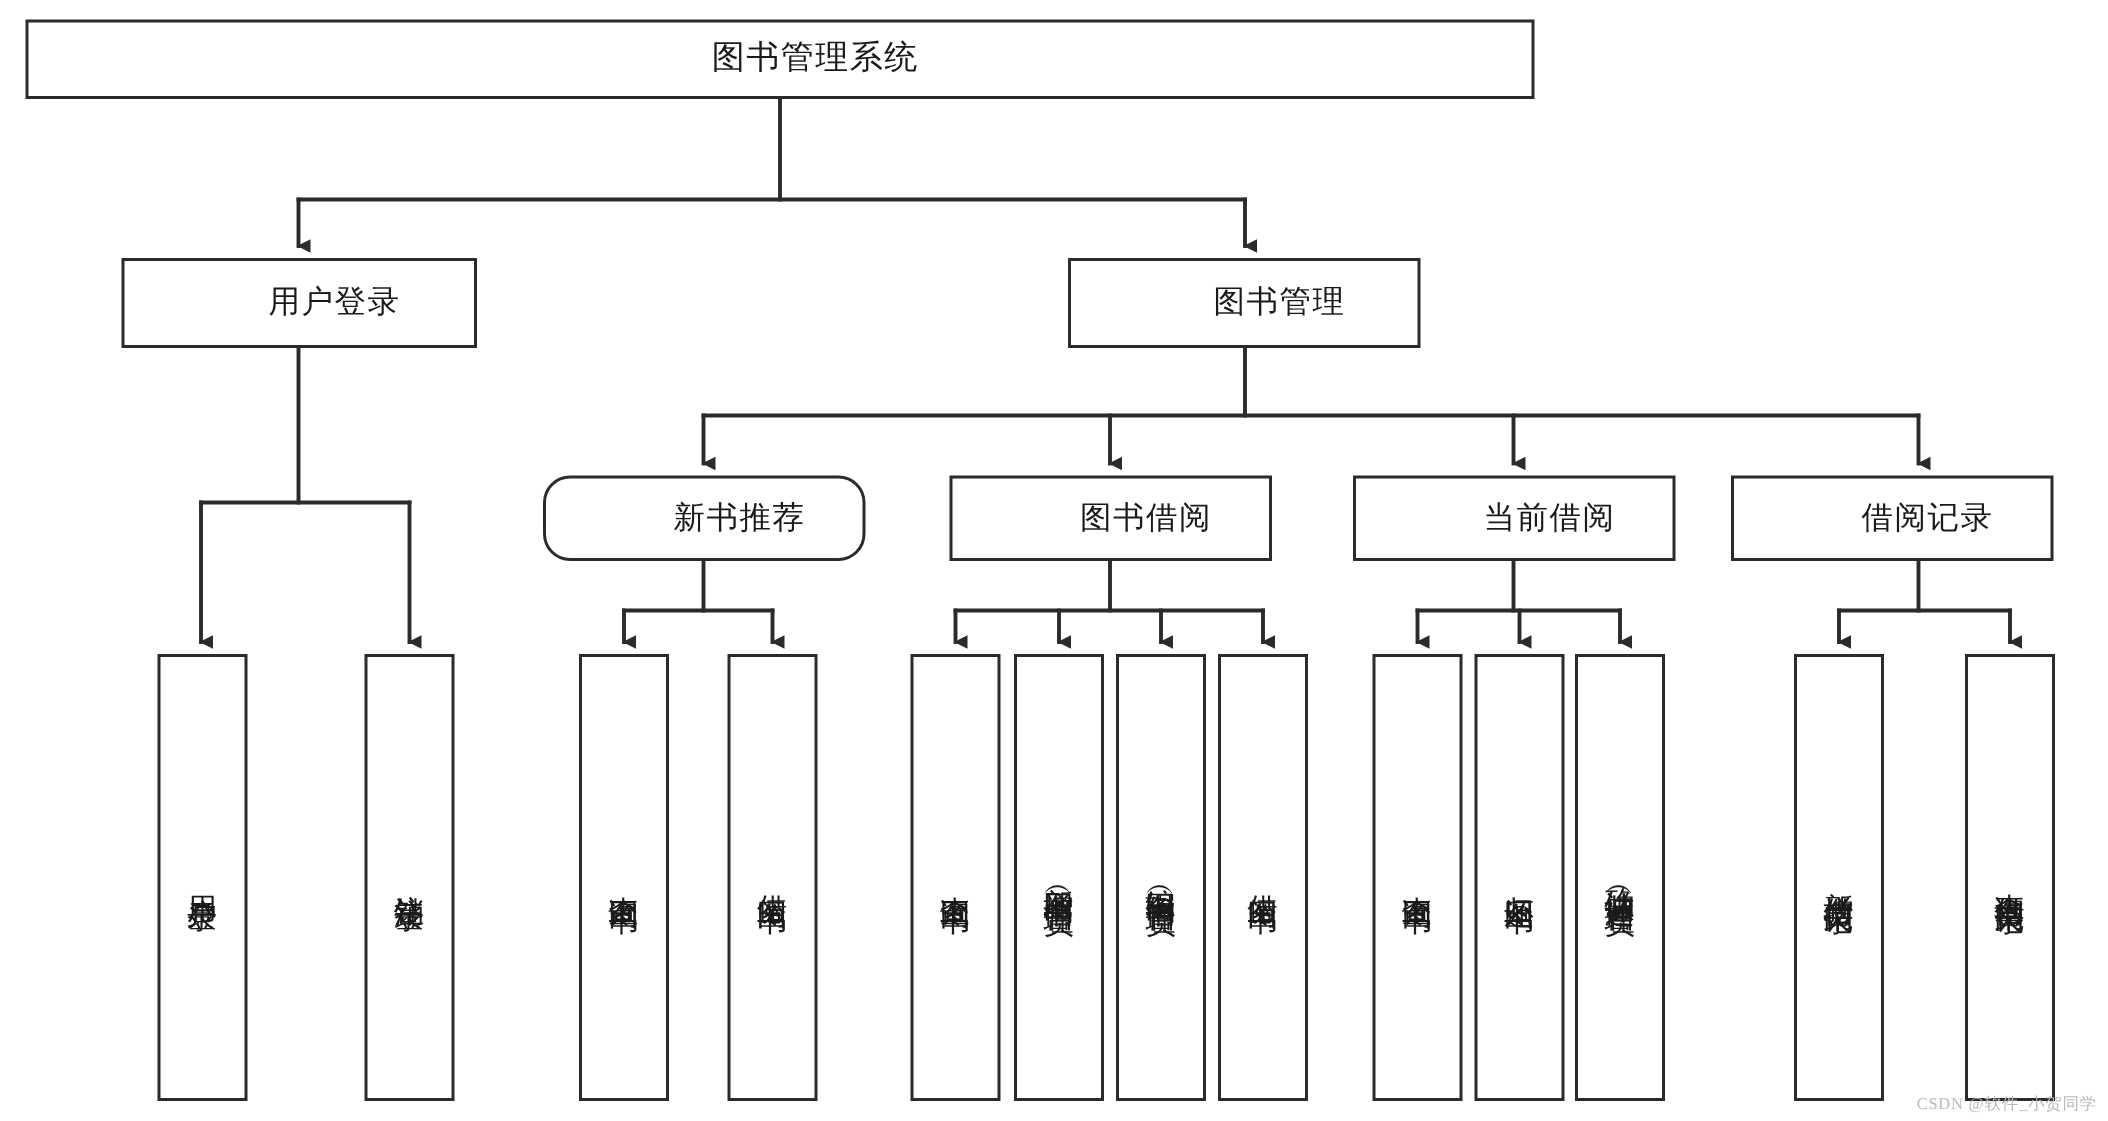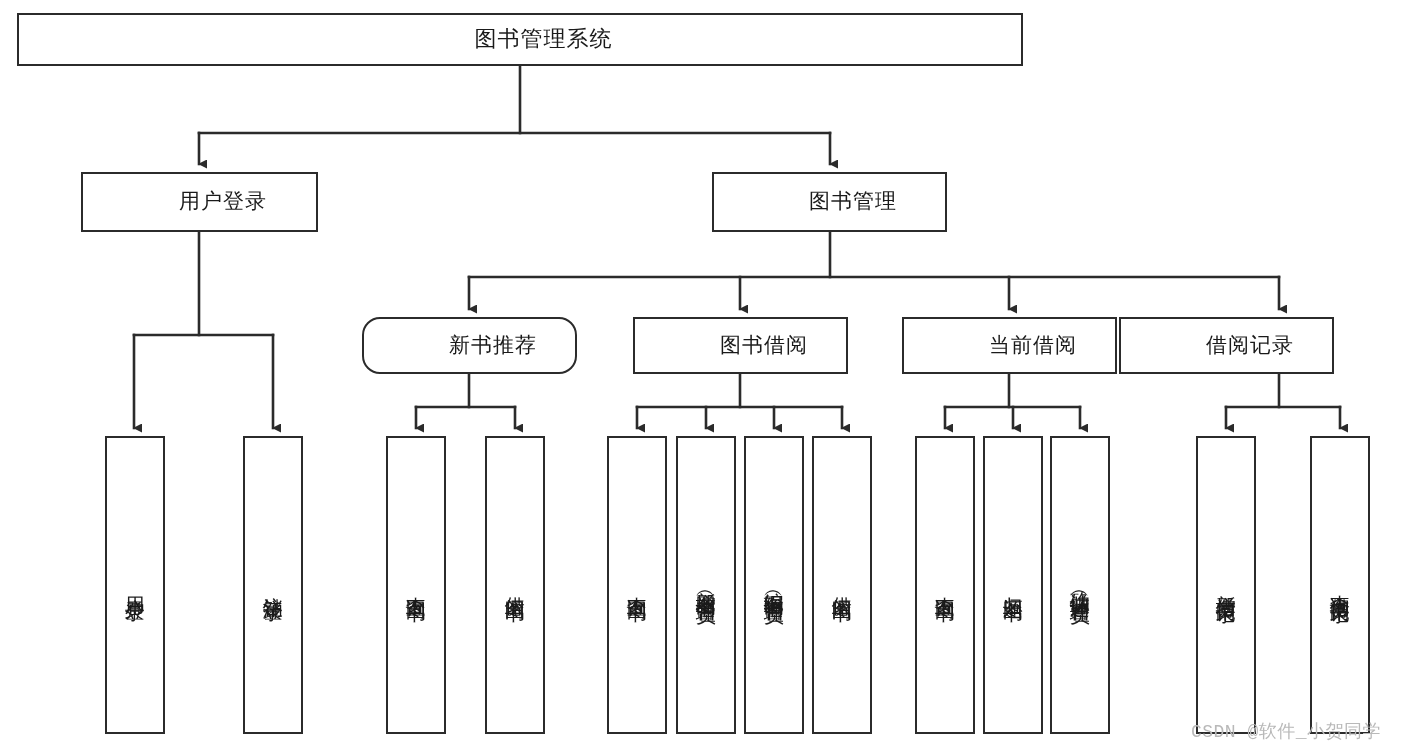--- a/index.html
+++ b/index.html
@@ -46,27 +46,27 @@
     align-items:center;
   }
   .vtext{
     writing-mode:vertical-rl;
     text-orientation:upright;
     white-space:nowrap;
     display:block;
   }
   .watermark{
     position:absolute;
-    right:24px;
+    right:7px;
     bottom:4px;
-    font-size:18px;
+    font-size:11px;
     color:#b9b9b9;
     letter-spacing:0.5px;
     white-space:nowrap;
-    font-family:Liberation Mono, monospace;
+    font-family:Liberation Serif, serif;
   }
 </style>
 </head>
 <body>
 
 <div id="canvas">
 
   <svg id="edges" viewBox="0 0 1405 747">
     <defs>
       <marker id="arrow" markerWidth="9" markerHeight="9" refX="4.5" refY="8" orient="auto" markerUnits="userSpaceOnUse">
@@ -131,21 +131,21 @@
 
   <div class="node h" style="left:362px;top:317px;width:215px;height:57px;border-radius:18px;">
     <span>新书推荐</span>
   </div>
   <div class="node h" style="left:633px;top:317px;width:215px;height:57px;">
     <span>图书借阅</span>
   </div>
   <div class="node h" style="left:902px;top:317px;width:215px;height:57px;align-items:center;">
     <span>当前借阅</span>
   </div>
-  <div class="node h" style="left:1119px;top:317px;width:215px;height:57px;">
+  <div class="node h" style="left:1154px;top:317px;width:215px;height:57px;">
     <span>借阅记录</span>
   </div>
 
   <div class="node v" style="left:105px;top:436px;width:60px;height:298px;">
     <span class="vtext">用户登录</span>
   </div>
   <div class="node v" style="left:243px;top:436px;width:60px;height:298px;">
     <span class="vtext">注销登录</span>
   </div>
 

